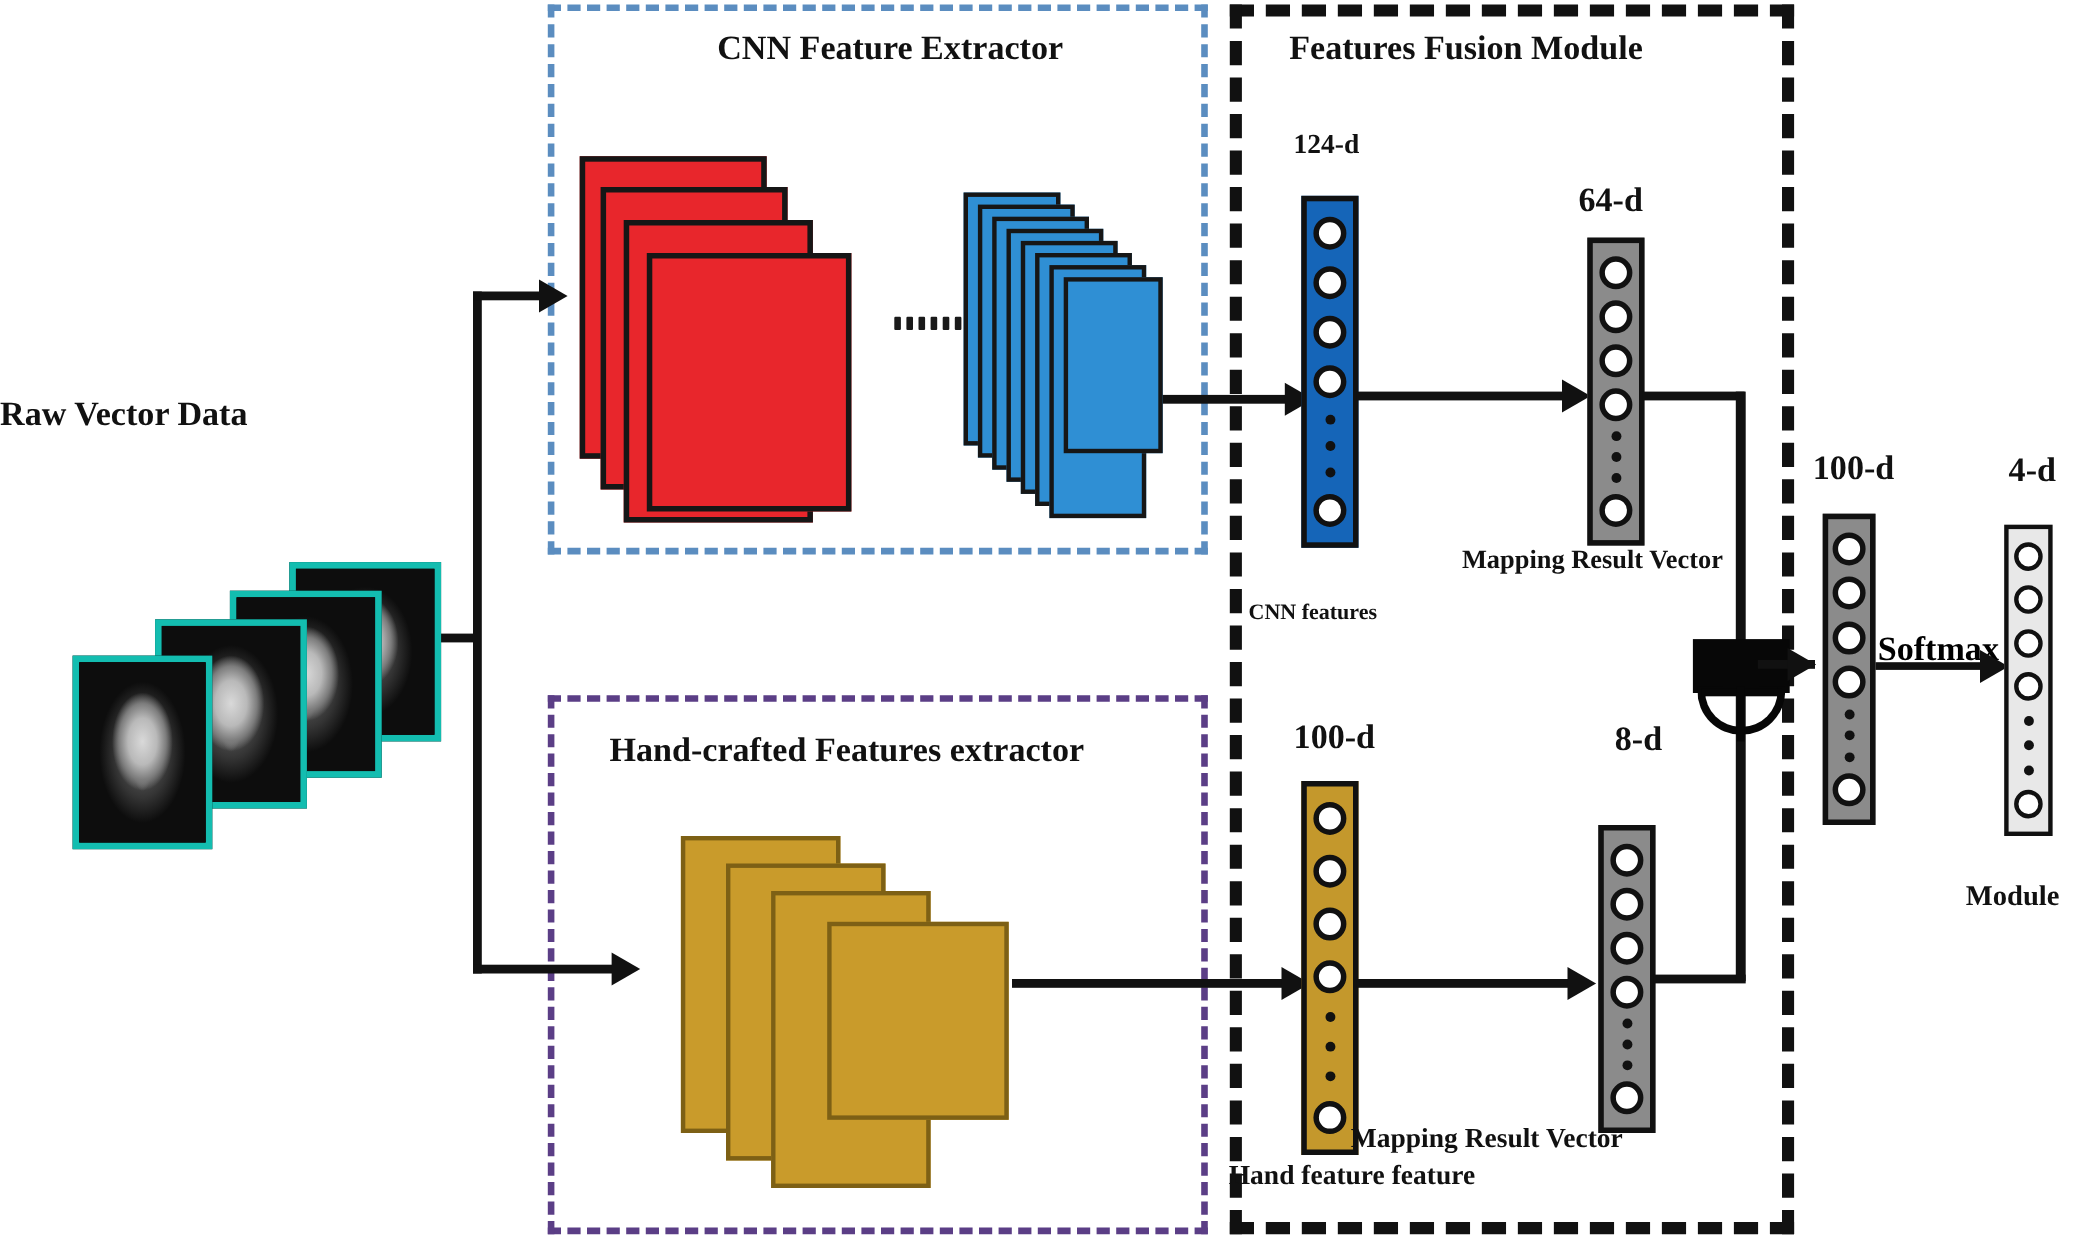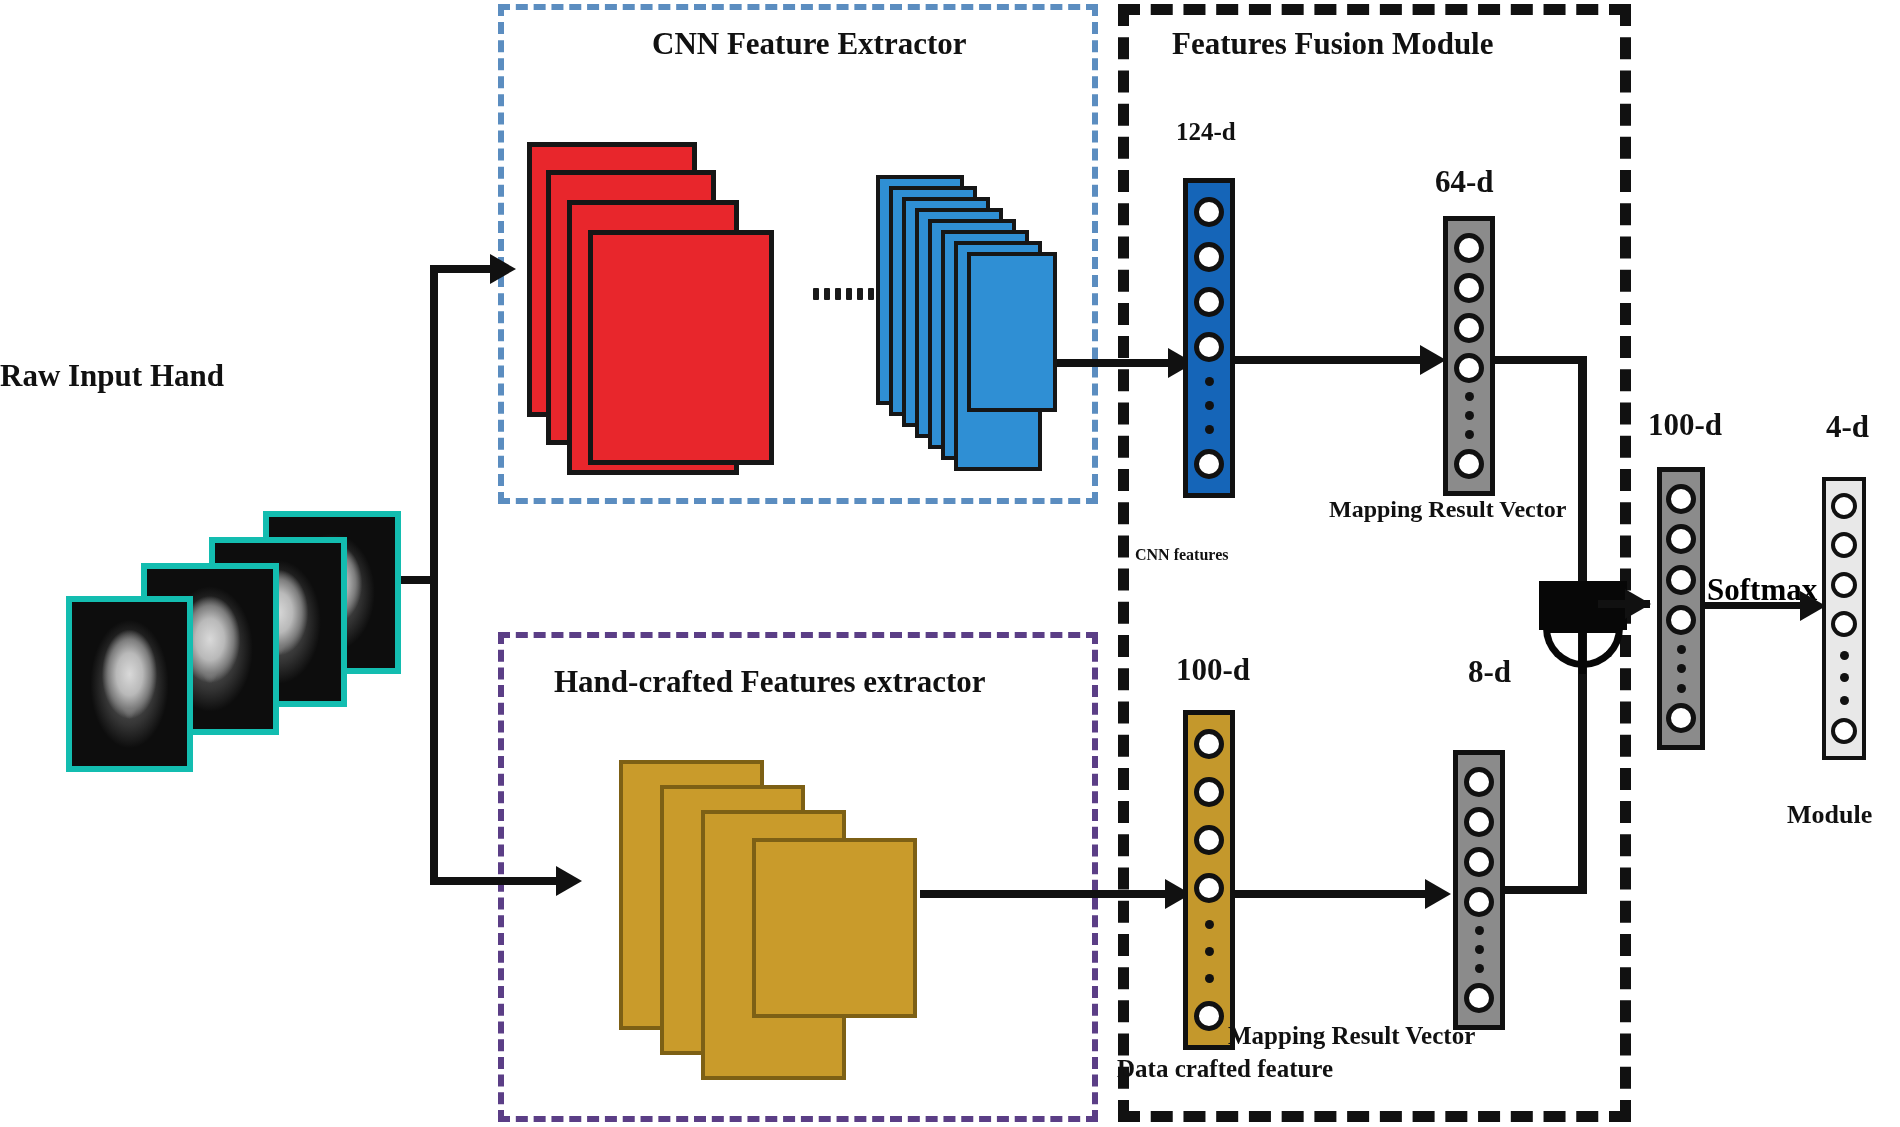--- a/index.html
+++ b/index.html
@@ -60,21 +60,21 @@
 <div id="stage">
 
   <div class="module-box box-cnn" style="left:498px;top:4px;width:600px;height:500px;"></div>
   <div class="module-box box-hand" style="left:498px;top:632px;width:600px;height:490px;"></div>
   <div class="module-box box-fusion" style="left:1118px;top:4px;width:513px;height:1118px;"></div>
 
   <div class="lbl" style="left:652px;top:26px;font-size:31px;">CNN Feature Extractor</div>
   <div class="lbl" style="left:554px;top:664px;font-size:31px;">Hand-crafted Features extractor</div>
   <div class="lbl" style="left:1172px;top:26px;font-size:31px;text-align:right;">Features Fusion Module</div>
 
-  <div class="lbl" style="left:0px;top:358px;font-size:31px;">Raw Input Hand</div>
+  <div class="lbl" style="left:0px;top:358px;font-size:31px;">Raw Vector Data</div>
 
   <div>
     <div class="mri" style="left:263px;top:511px;width:126px;height:151px;z-index:1;">
         <div class="brain"></div>
       </div>
     <div class="mri" style="left:209px;top:537px;width:126px;height:158px;z-index:2;">
         <div class="brain"></div>
       </div>
     <div class="mri" style="left:141px;top:563px;width:126px;height:160px;z-index:3;">
         <div class="brain"></div>
@@ -137,21 +137,21 @@
   <div class="vec vec-blue" style="left:1183px;top:178px;width:52px;height:320px;padding:14px 0;justify-content:space-between;">
     <div class="node"></div>
     <div class="node"></div>
     <div class="node"></div>
     <div class="node"></div>
     <div class="dot"></div>
     <div class="dot"></div>
     <div class="dot"></div>
     <div class="node"></div>
   </div>
-  <div class="lbl" style="left:1135px;top:546px;font-size:16px;">CNN features</div>
+  <div class="lbl" style="left:1135px;top:546px;font-size:20px;">CNN features</div>
 
   <div class="ln" style="left:1233px;top:356px;width:200px;height:8px;"></div>
   <div class="arrow-r" style="left:1420px;top:345px;"></div>
 
   <div class="lbl" style="left:1435px;top:164px;font-size:31px;">64-d</div>
   <div class="vec vec-gray" style="left:1443px;top:216px;width:52px;height:280px;padding:12px 0;justify-content:space-between;">
     <div class="node"></div>
     <div class="node"></div>
     <div class="node"></div>
     <div class="node"></div>
@@ -169,21 +169,21 @@
   <div class="vec vec-gold" style="left:1183px;top:710px;width:52px;height:340px;padding:14px 0;justify-content:space-between;">
     <div class="node"></div>
     <div class="node"></div>
     <div class="node"></div>
     <div class="node"></div>
     <div class="dot"></div>
     <div class="dot"></div>
     <div class="dot"></div>
     <div class="node"></div>
   </div>
-  <div class="lbl" style="left:1117px;top:1055px;font-size:25px;">Data crafted feature</div>
+  <div class="lbl" style="left:1117px;top:1055px;font-size:25px;">Hand feature feature</div>
 
   <div class="ln" style="left:1233px;top:890px;width:205px;height:8px;"></div>
   <div class="arrow-r" style="left:1425px;top:879px;"></div>
 
   <div class="lbl" style="left:1468px;top:654px;font-size:31px;text-align:center;">8-d</div>
   <div class="vec vec-gray" style="left:1453px;top:750px;width:52px;height:280px;padding:12px 0;justify-content:space-between;">
     <div class="node"></div>
     <div class="node"></div>
     <div class="node"></div>
     <div class="node"></div>

